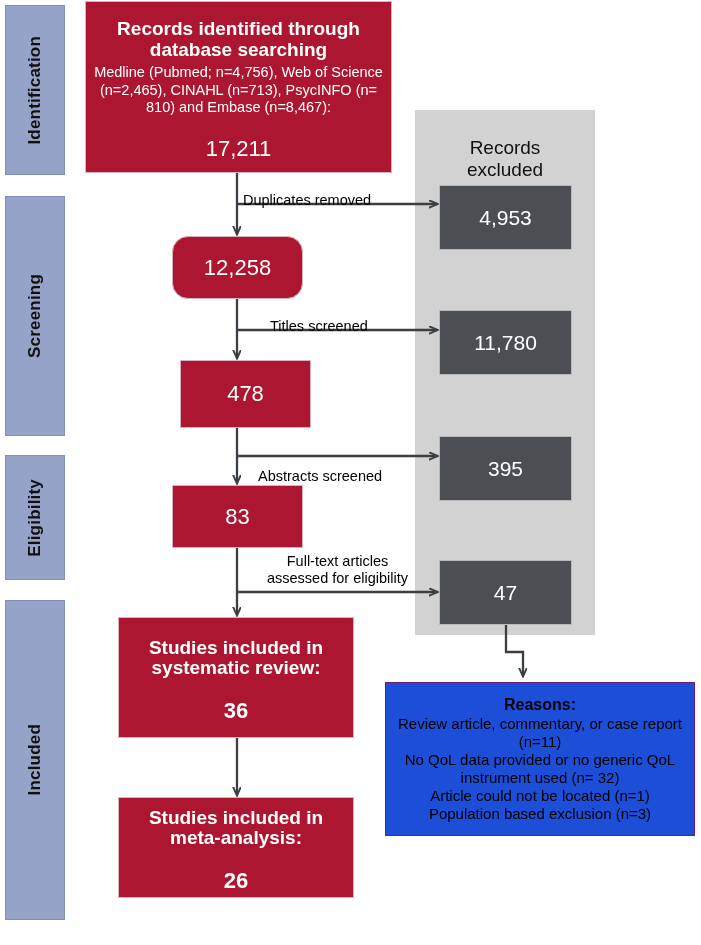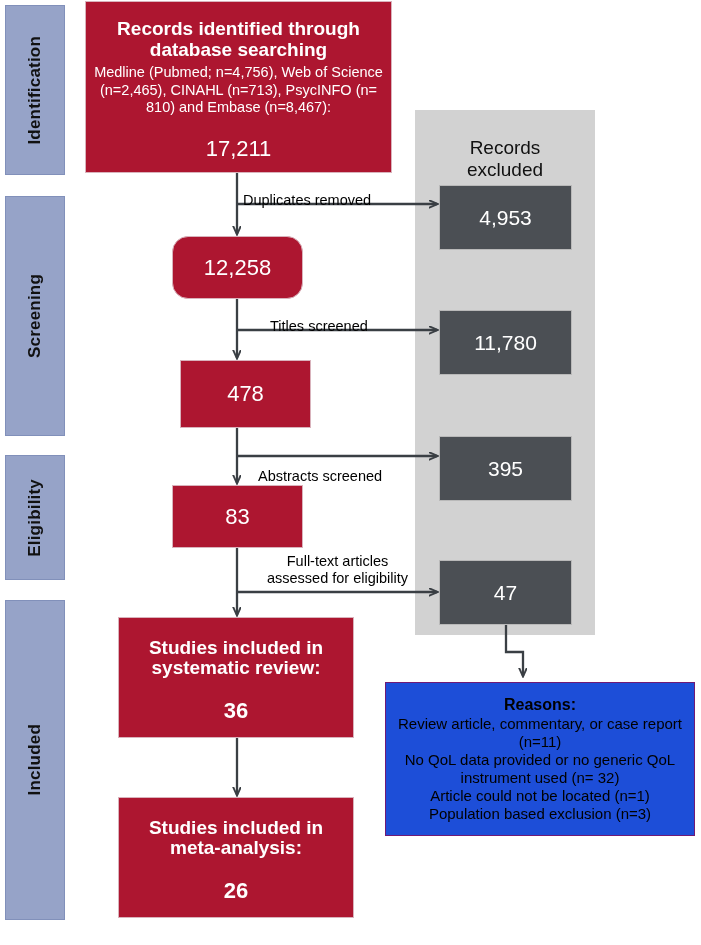--- a/index.html
+++ b/index.html
@@ -175,21 +175,21 @@
   </div>
   <div class="box red" style="left:172px; top:485px; width:131px; height:63px;">
     <div class="num">83</div>
   </div>
 
   <div class="box red" style="left:118px; top:617px; width:236px; height:121px; padding:4px 10px;">
     <div class="hd">Studies included in systematic review:</div>
     <div class="big t-bold">36</div>
   </div>
 
-  <div class="box red" style="left:118px; top:797px; width:236px; height:121px; padding:4px 27px;">
+  <div class="box red" style="left:118px; top:797px; width:236px; height:101px; padding:4px 27px;">
     <div class="hd">Studies included in meta-analysis:</div>
     <div class="big t-bold">26</div>
   </div>
 
   <div class="edge-label" style="left:243px; top:192px;">Duplicates removed</div>
   <div class="edge-label" style="left:270px; top:318px;">Titles screened</div>
   <div class="edge-label" style="left:258px; top:468px;">Abstracts screened</div>
   <div class="edge-label" style="left:245px; top:553px; width:185px;">
     <div>Full-text articles</div>
     <div>assessed for eligibility</div>

